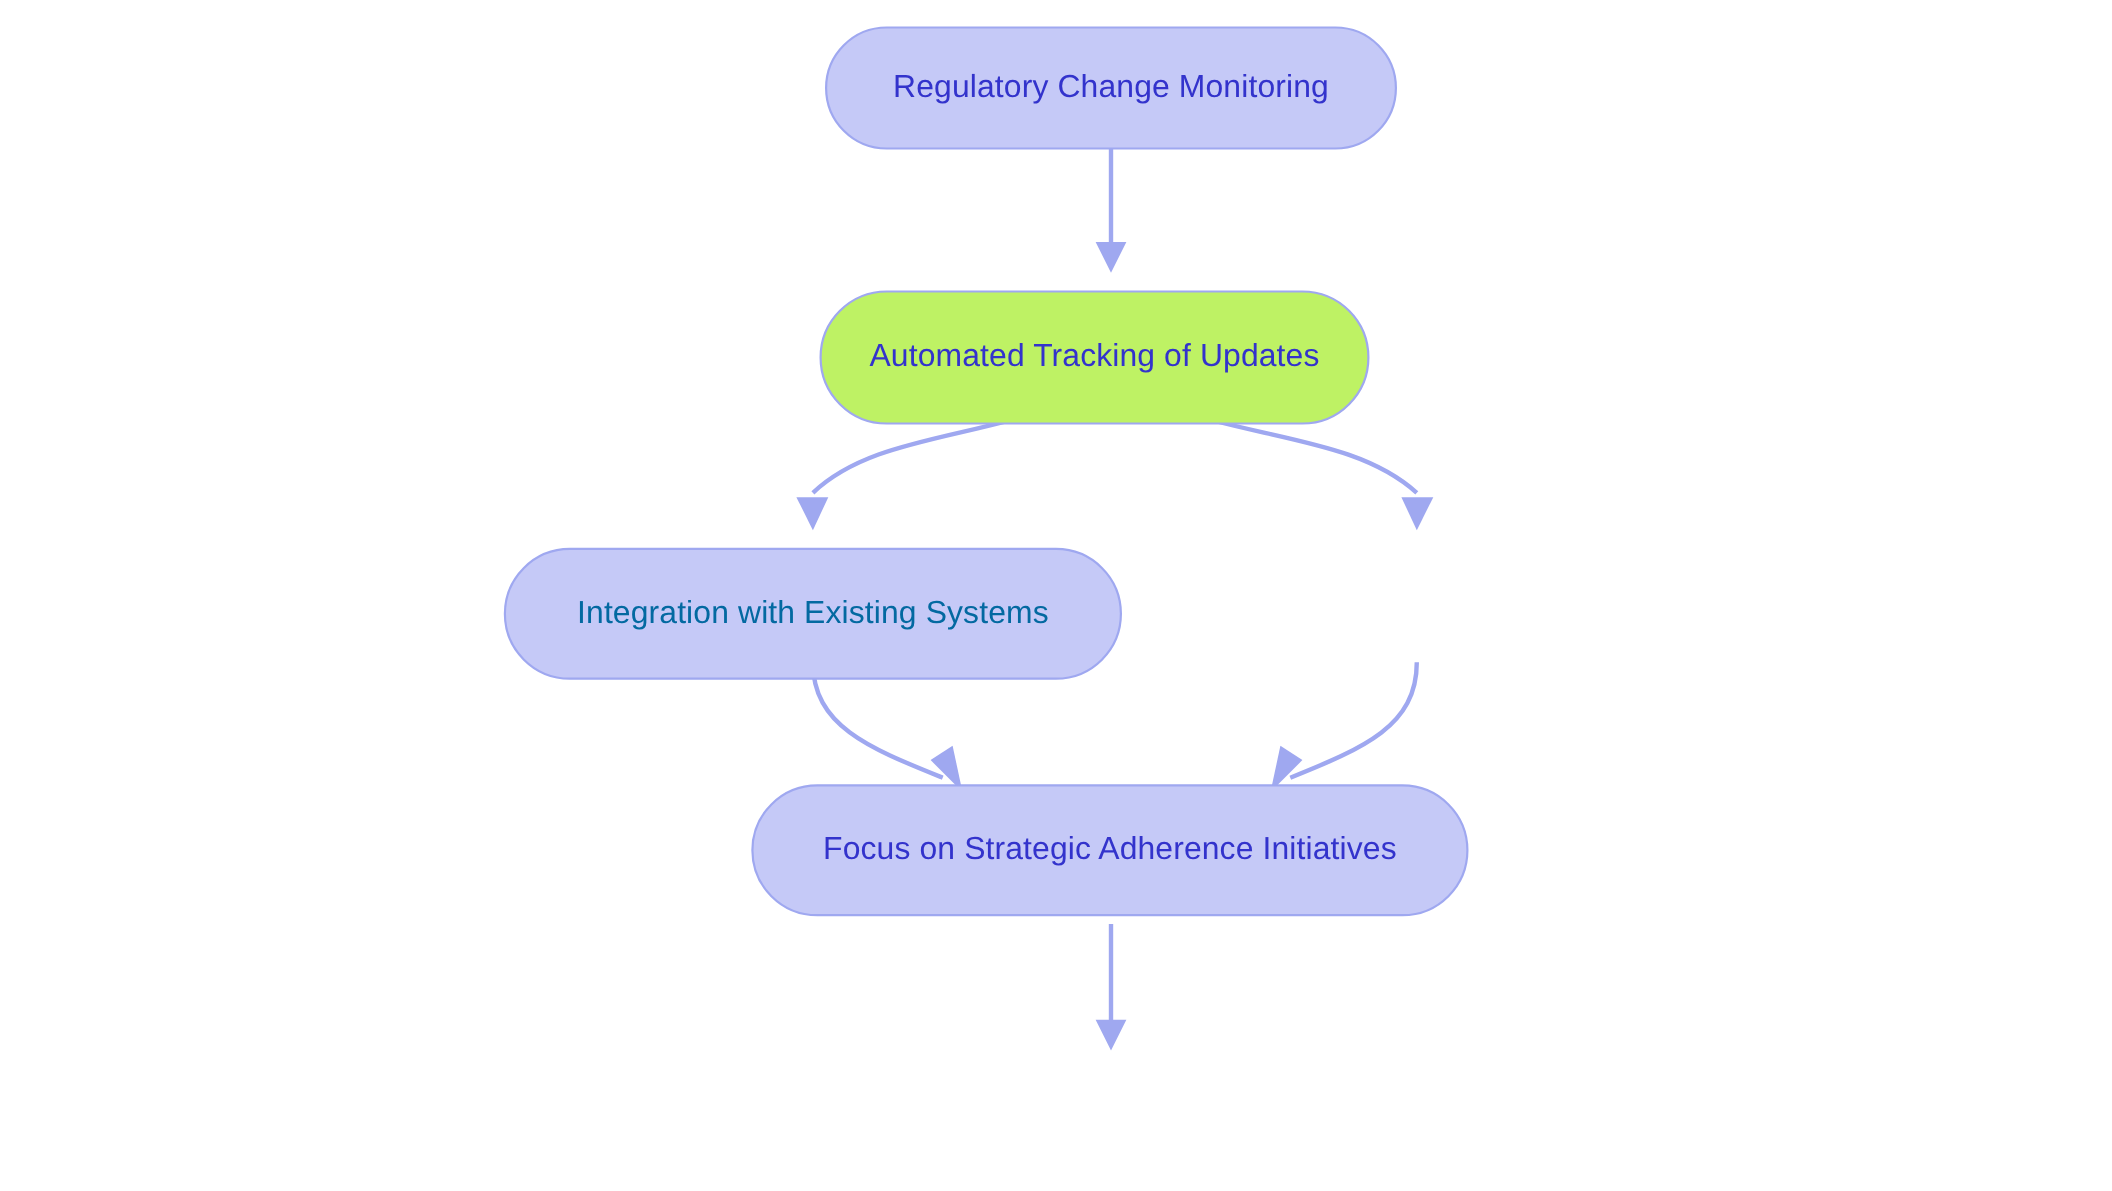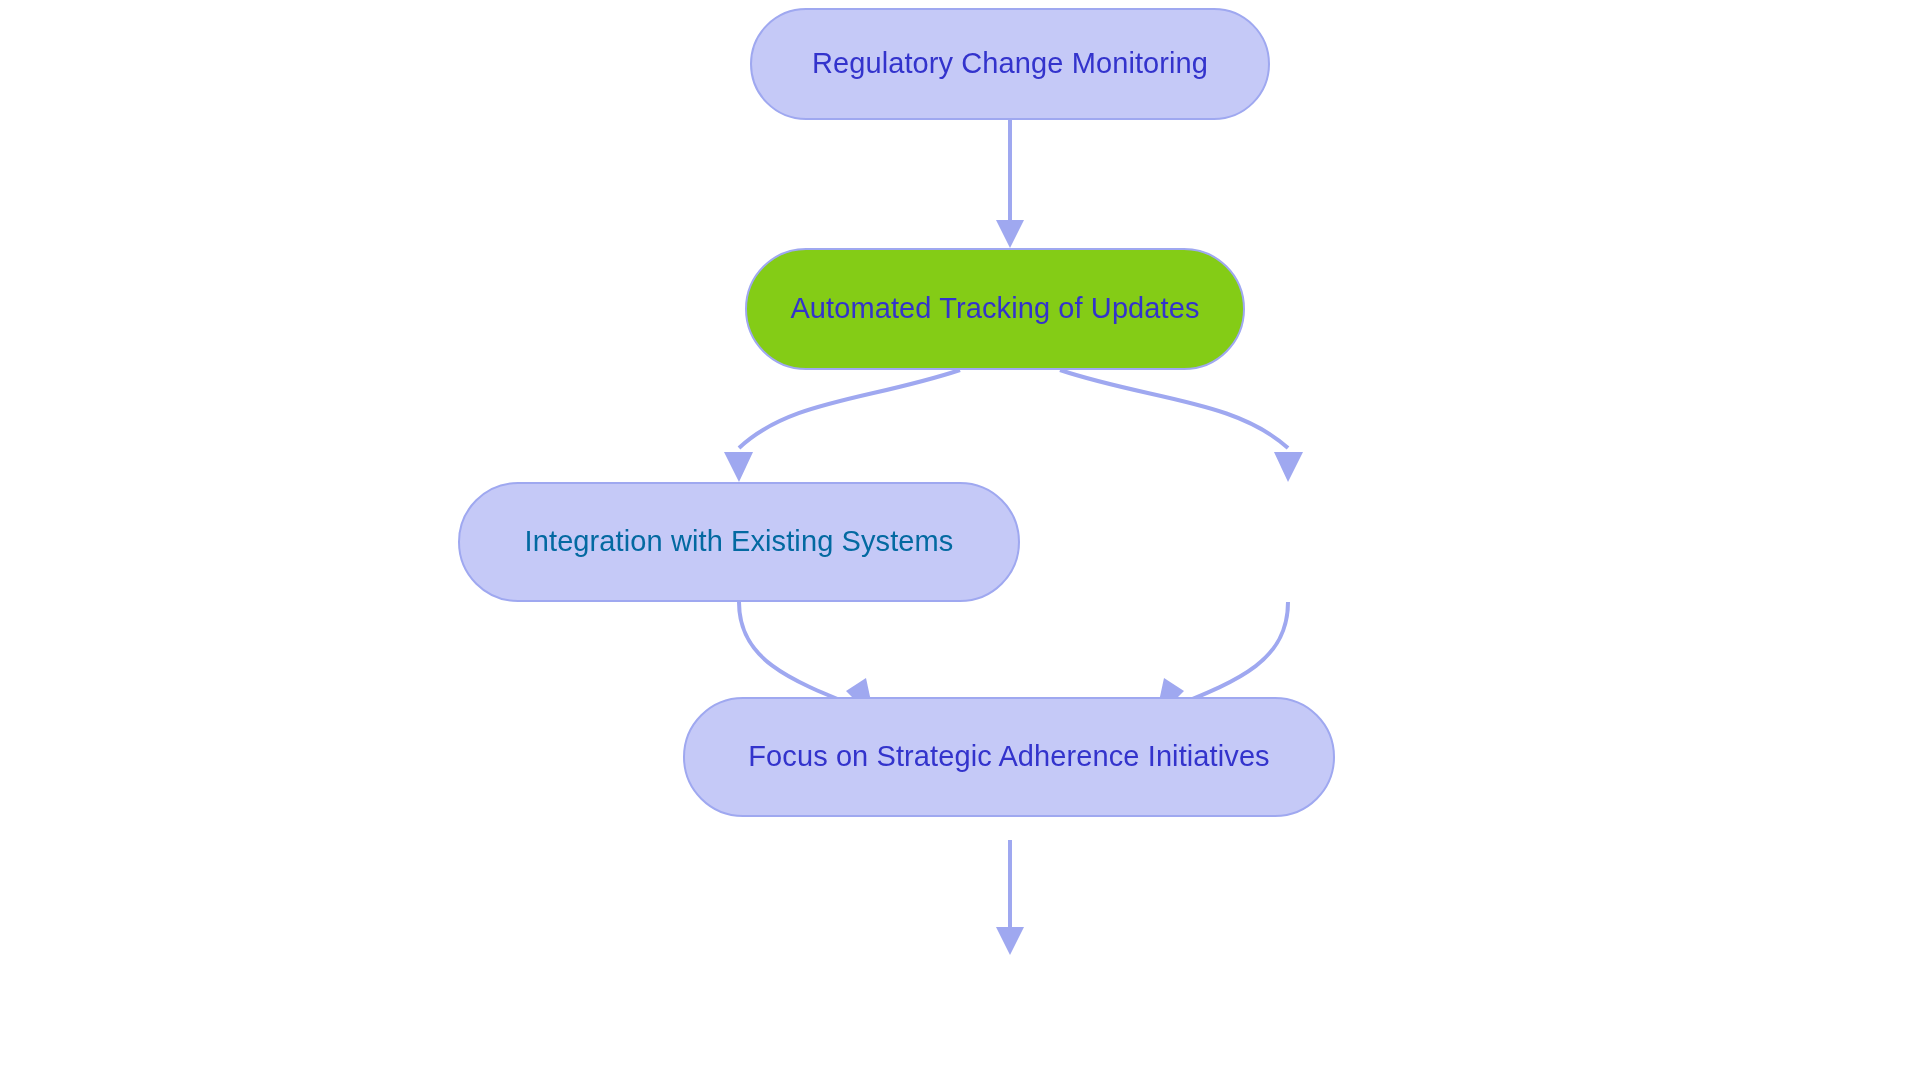--- a/index.html
+++ b/index.html
@@ -37,20 +37,21 @@
     background: #c5c9f7;
     border: 2px solid #9fa8f0;
     border-radius: 62px;
     color: #3333cc;
     font-size: 29px;
     font-weight: 400;
     letter-spacing: 0.1px;
     line-height: 1.15;
     padding: 0 26px;
     z-index: 2;
+    margin-top: 16px;
   }
   .node-label {
     display: block;
     white-space: nowrap;
   }
 </style>
 </head>
 <body>
 
 <div id="flow-root" style="background: rgb(255, 255, 255);">
@@ -85,21 +86,21 @@
     <g>
       <path d="M 1010 840 L 1010 935" fill="none" stroke="#9fa8f0" stroke-width="4"></path>
       <polygon points="1010,955 996,927, 1024,927" fill="#9fa8f0"></polygon>
     </g>
   </svg>
 
   <div class="flow-node" id="n0" style="left: 750px; top: 8px; width: 520px; height: 112px; border-radius: 56px; background: rgb(197, 201, 247); border-color: rgb(159, 168, 240); color: rgb(51, 51, 204);">
     <span class="node-label">Regulatory Change Monitoring</span>
   </div>
 
-  <div class="flow-node" id="n1" style="left: 745px; top: 248px; width: 500px; height: 122px; border-radius: 61px; background: #84cc16; border-color: rgb(159, 168, 240); color: rgb(51, 51, 204);">
+  <div class="flow-node" id="n1" style="left: 745px; top: 248px; width: 500px; height: 122px; border-radius: 61px; background: #bef264; border-color: rgb(159, 168, 240); color: rgb(51, 51, 204);">
     <span class="node-label">Automated Tracking of Updates</span>
   </div>
 
   <div class="flow-node" id="n2" style="left: 458px; top: 482px; width: 562px; height: 120px; border-radius: 60px; background: rgb(197, 201, 247); border-color: rgb(159, 168, 240); color: #0369a1;">
     <span class="node-label">Integration with Existing Systems</span>
   </div>
 
 
   <div class="flow-node" id="n4" style="left: 683px; top: 697px; width: 652px; height: 120px; border-radius: 60px; background: rgb(197, 201, 247); border-color: rgb(159, 168, 240); color: rgb(51, 51, 204);">
     <span class="node-label">Focus on Strategic Adherence Initiatives</span>

